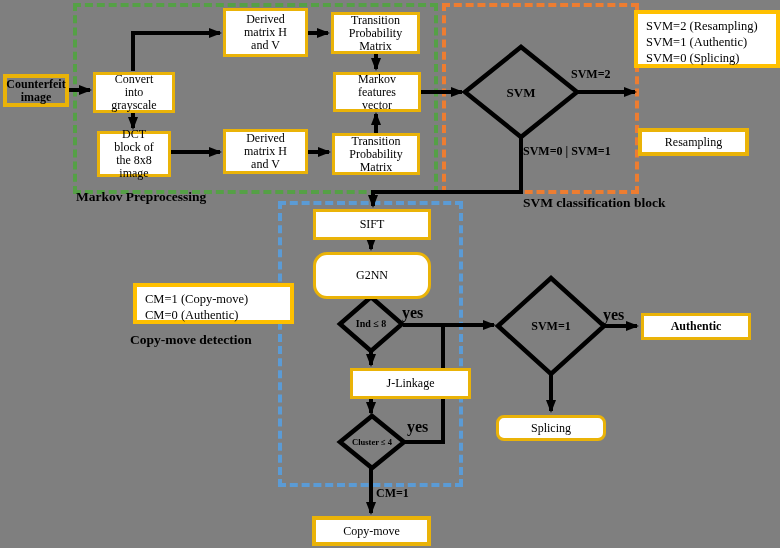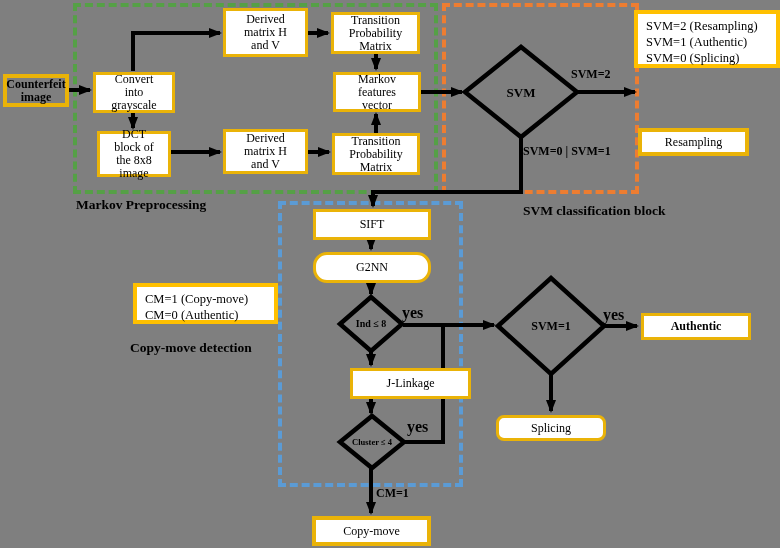--- a/index.html
+++ b/index.html
@@ -7,21 +7,21 @@
          font-family:"Liberation Serif","DejaVu Serif",serif;color:#000;}
   .region{position:absolute;border-style:dashed;border-width:4px;background:transparent;}
   #svg-layer{position:absolute;left:0;top:0;width:780px;height:548px;}
   .box{position:absolute;background:#FFFFFF;border:3px solid #eab308;box-sizing:border-box;
        display:flex;align-items:center;justify-content:center;text-align:center;
        font-size:12px;line-height:13px;padding:10px;}
   .box.thick{border-width:4px;}
   .box.gray{background:#7F7F7F;font-weight:bold;}
   .legend{position:absolute;background:#FFFFFF;border:4px solid #FFC000;box-sizing:border-box;
           font-size:12.5px;line-height:16px;padding:4px 0 0 8px;white-space:nowrap;}
-  .slabel{position:absolute;font-weight:bold;font-size:13.5px;white-space:nowrap;margin-top:8px;}
+  .slabel{position:absolute;font-weight:bold;font-size:13.5px;white-space:nowrap;}
   .elabel{position:absolute;font-weight:bold;font-size:12px;white-space:nowrap;}
   .ylabel{position:absolute;font-weight:bold;font-size:16px;white-space:nowrap;}
   .dlabel{position:absolute;font-weight:bold;text-align:center;white-space:nowrap;}
 </style>
 </head>
 <body>
 
 <div id="stage">
 
   <div class="region" style="left:73px;top:3px;width:357px;height:183px;border-color:#55A046;"></div>
@@ -87,21 +87,21 @@
     </div>
   <div class="box" style="left:332px;top:133px;width:88px;height:42px;">
       <span>Transition Probability Matrix</span>
     </div>
   <div class="box thick" style="left:638px;top:80px;width:111px;height:26px;margin-top:48px;">
       <span>Resampling</span>
     </div>
   <div class="box" style="left:313px;top:209px;width:118px;height:31px;">
       <span>SIFT</span>
     </div>
-  <div class="box" style="left:313px;top:252px;width:118px;height:31px;border-radius:14px;">
+  <div class="box" style="left:313px;top:252px;width:118px;height:47px;border-radius:14px;">
       <span>G2NN</span>
     </div>
   <div class="box" style="left:313px;top:368px;width:121px;height:31px;margin-left:37px;">
       <span>J-Linkage</span>
     </div>
   <div class="box thick" style="left:312px;top:516px;width:119px;height:30px;">
       <span>Copy-move</span>
     </div>
   <div class="box" style="left:641px;top:313px;width:110px;height:27px;font-weight:bold;">
       <span>Authentic</span>
@@ -113,21 +113,21 @@
   <div class="dlabel" style="left:481px;top:85px;width:80px;font-size:13px;">SVM</div>
   <div class="dlabel" style="left:341px;top:318px;width:60px;font-size:10px;">Ind ≤ 8</div>
   <div class="dlabel" style="left:342px;top:437px;width:60px;font-size:8.5px;">Cluster ≤ 4</div>
   <div class="dlabel" style="left:511px;top:319px;width:80px;font-size:12px;">SVM=1</div>
 
   <div class="legend" style="left:634px;top:10px;width:146px;height:58px;">
     <div>SVM=2 (Resampling)</div>
     <div>SVM=1 (Authentic)</div>
     <div>SVM=0 (Splicing)</div>
   </div>
-  <div class="legend" style="left:133px;top:283px;width:145px;height:41px;">
+  <div class="legend" style="left:133px;top:283px;width:161px;height:41px;">
     <div>CM=1 (Copy-move)</div>
     <div>CM=0 (Authentic)</div>
   </div>
 
   <div class="slabel" style="left:76px;top:189px;">Markov Preprocessing</div>
   <div class="slabel" style="left:523px;top:195px;">SVM classification block</div>
   <div class="slabel" style="left:130px;top:332px;">Copy-move detection</div>
 
   <div class="elabel" style="left:571px;top:67px;">SVM=2</div>
   <div class="elabel" style="left:523px;top:144px;">SVM=0 | SVM=1</div>

